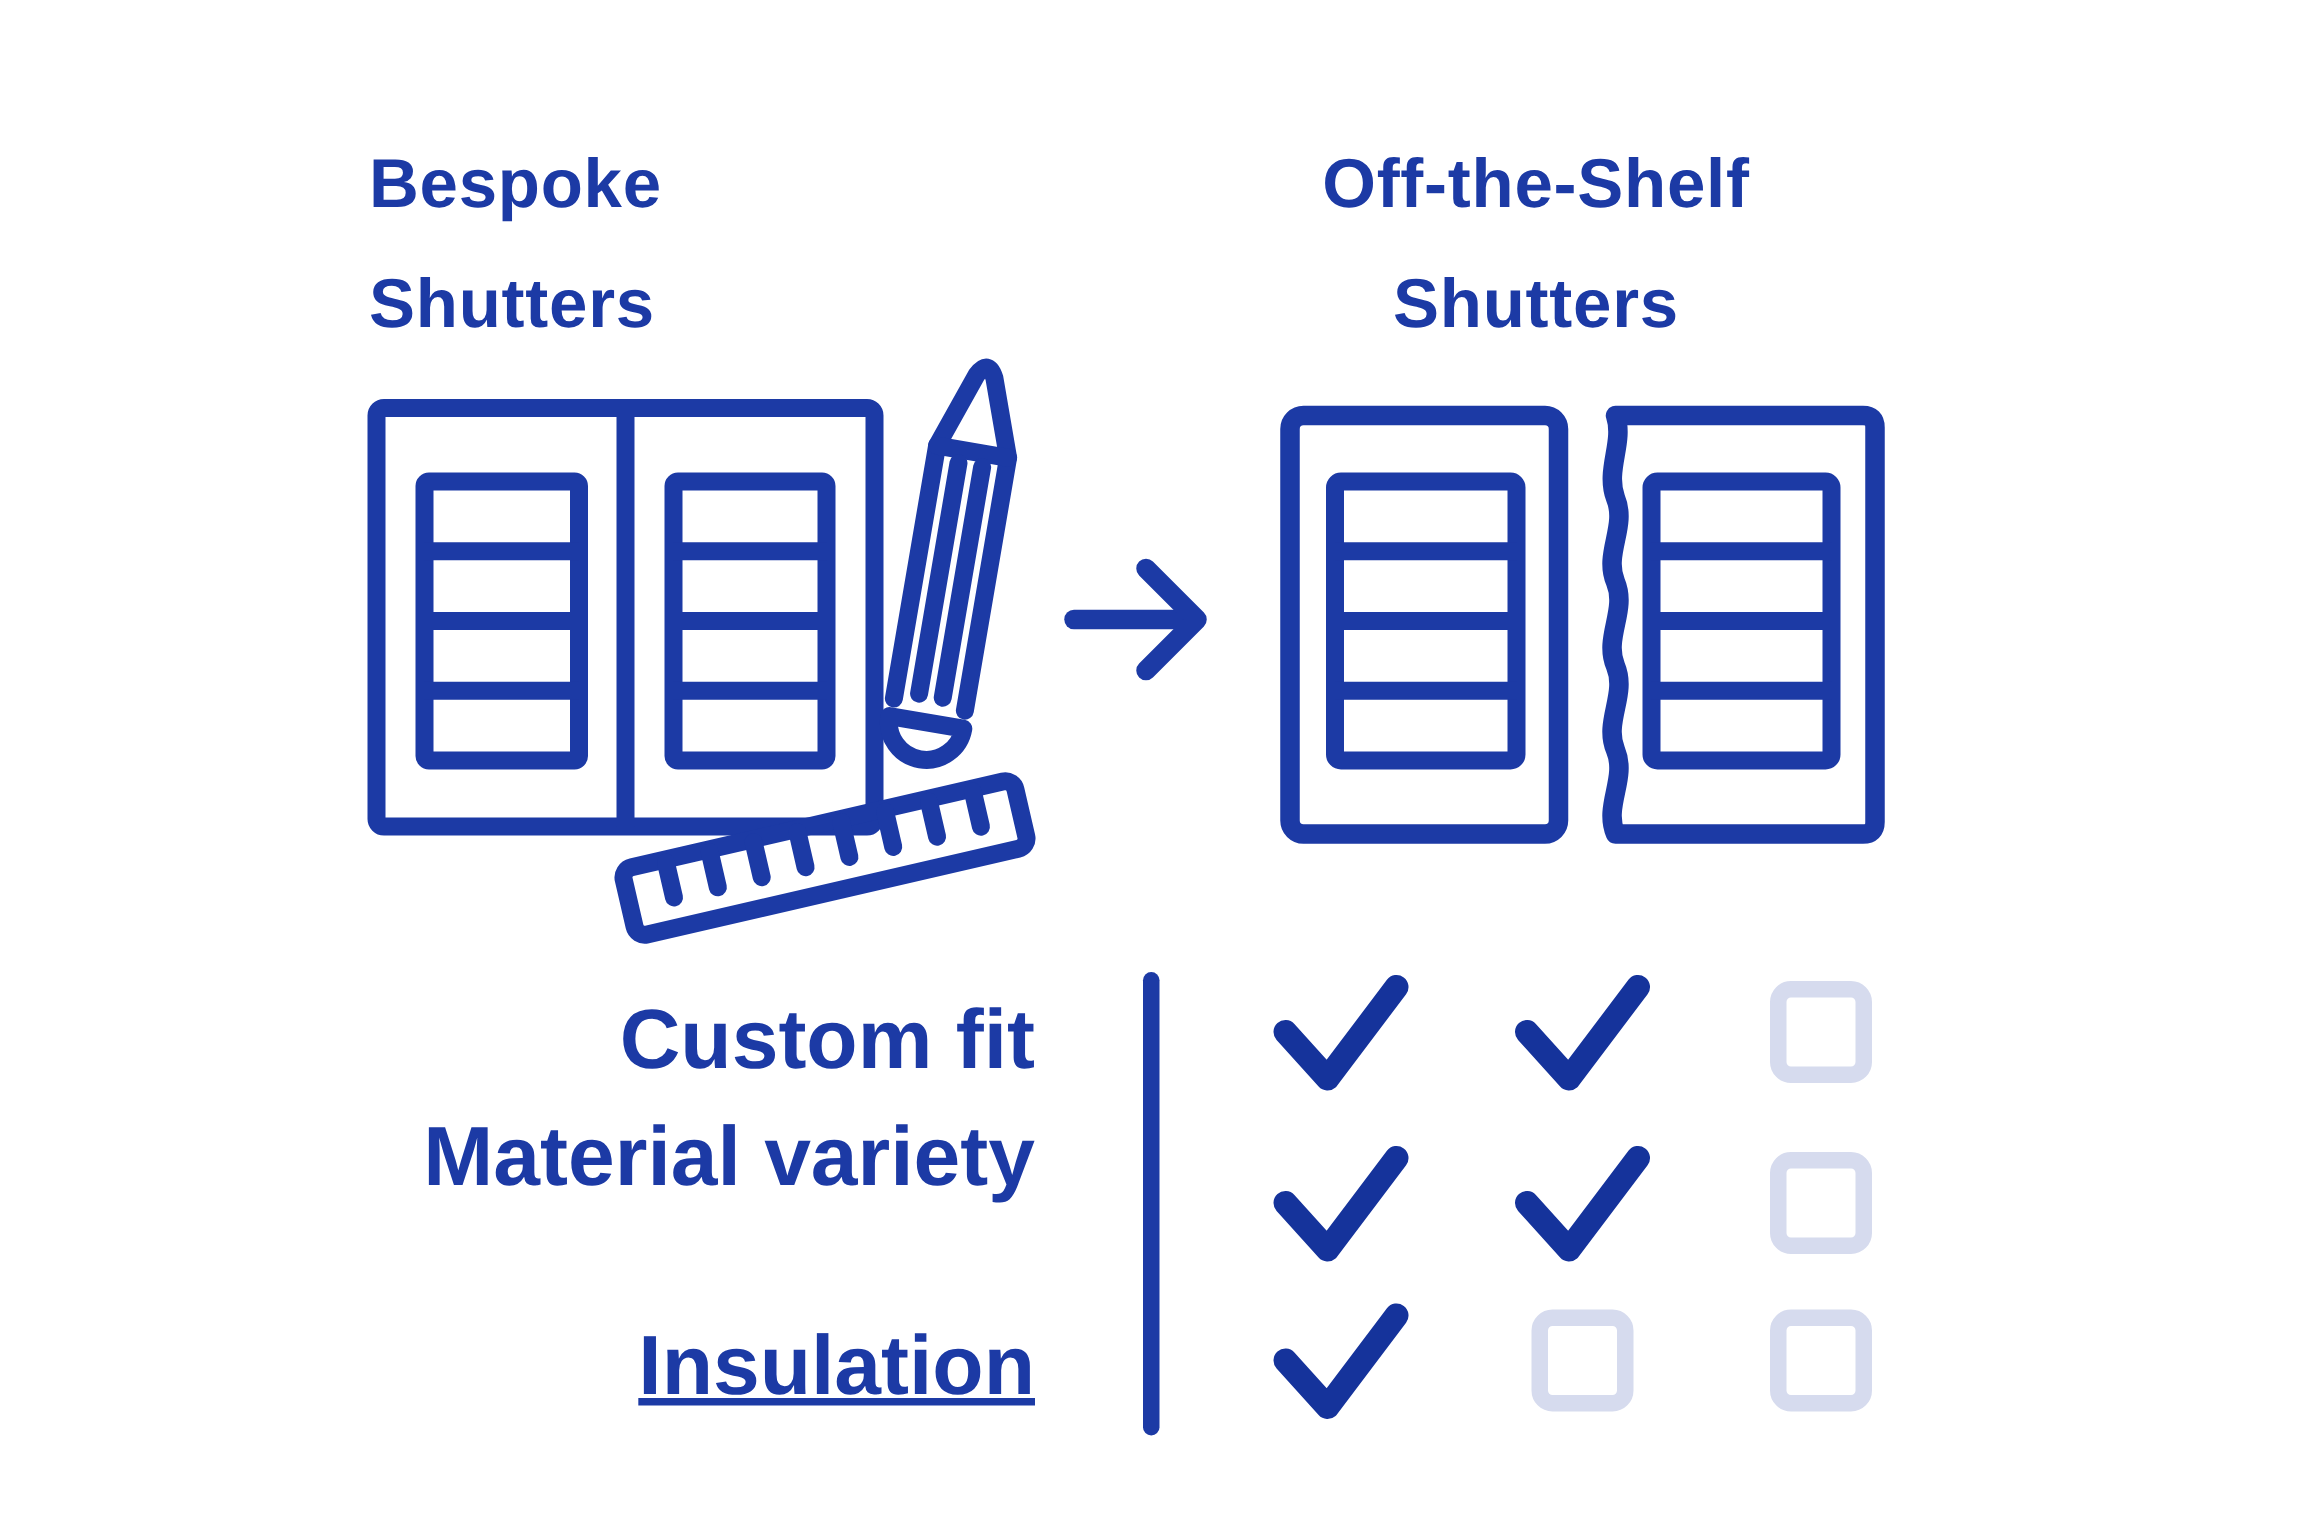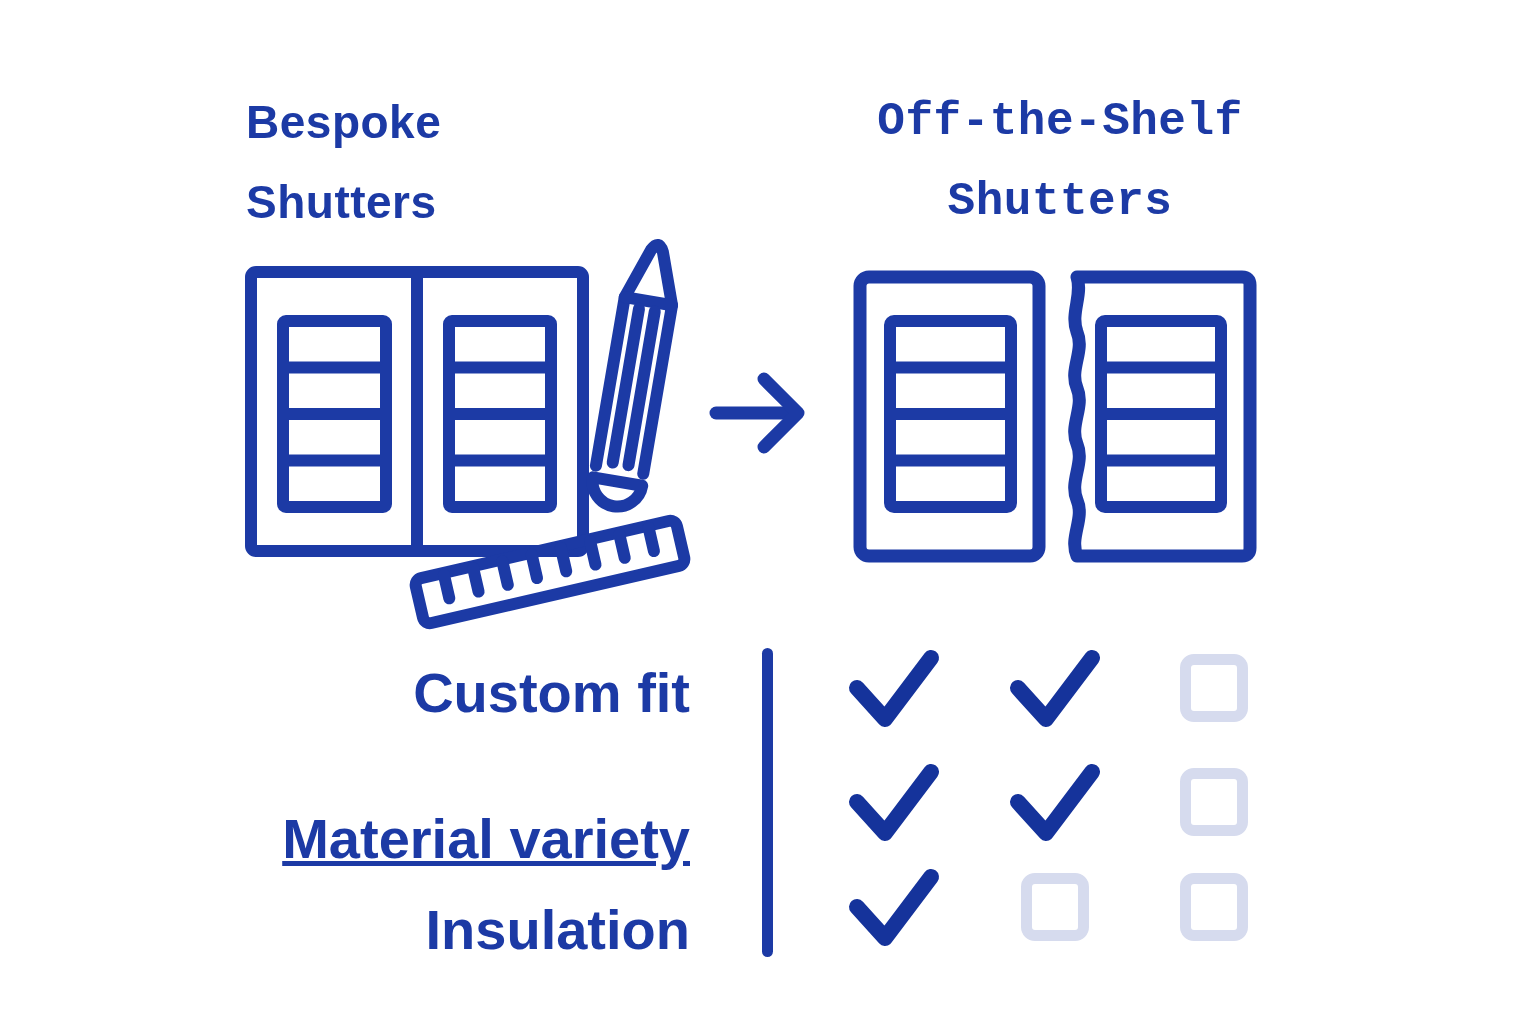--- a/index.html
+++ b/index.html
@@ -18,35 +18,35 @@
   .title {
     position: absolute;
     top: 82px;
     color: var(--primary);
     font-size: 46px;
     line-height: 80px;
     font-weight: bold;
     letter-spacing: 0.5px;
   }
   .title-left { left: 246px; text-align: left; }
-  .title-right { left: 810px; width: 500px; text-align: center; font-family: Liberation Mono, monospace; }
+  .title-right { left: 774px; width: 500px; text-align: center; }
 
   .row-label {
     position: absolute;
     right: 846px; 
     transform: translateY(-50%);
     color: var(--primary);
     font-size: 56px;
     font-weight: bold;
     white-space: nowrap;
     line-height: 1;
   }
   .row-label.r0 { top: 693px; }
-  .row-label.r1 { top: 839px; text-decoration: underline; }
-  .row-label.r2 { top: 930px; }
+  .row-label.r1 { top: 771px; }
+  .row-label.r2 { top: 910px; text-decoration: underline; }
 
   .divider {
     position: absolute;
     left: 762px;
     top: 648px;
     width: 11px;
     height: 309px;
     border-radius: 6px;
     background: var(--primary);
   }

